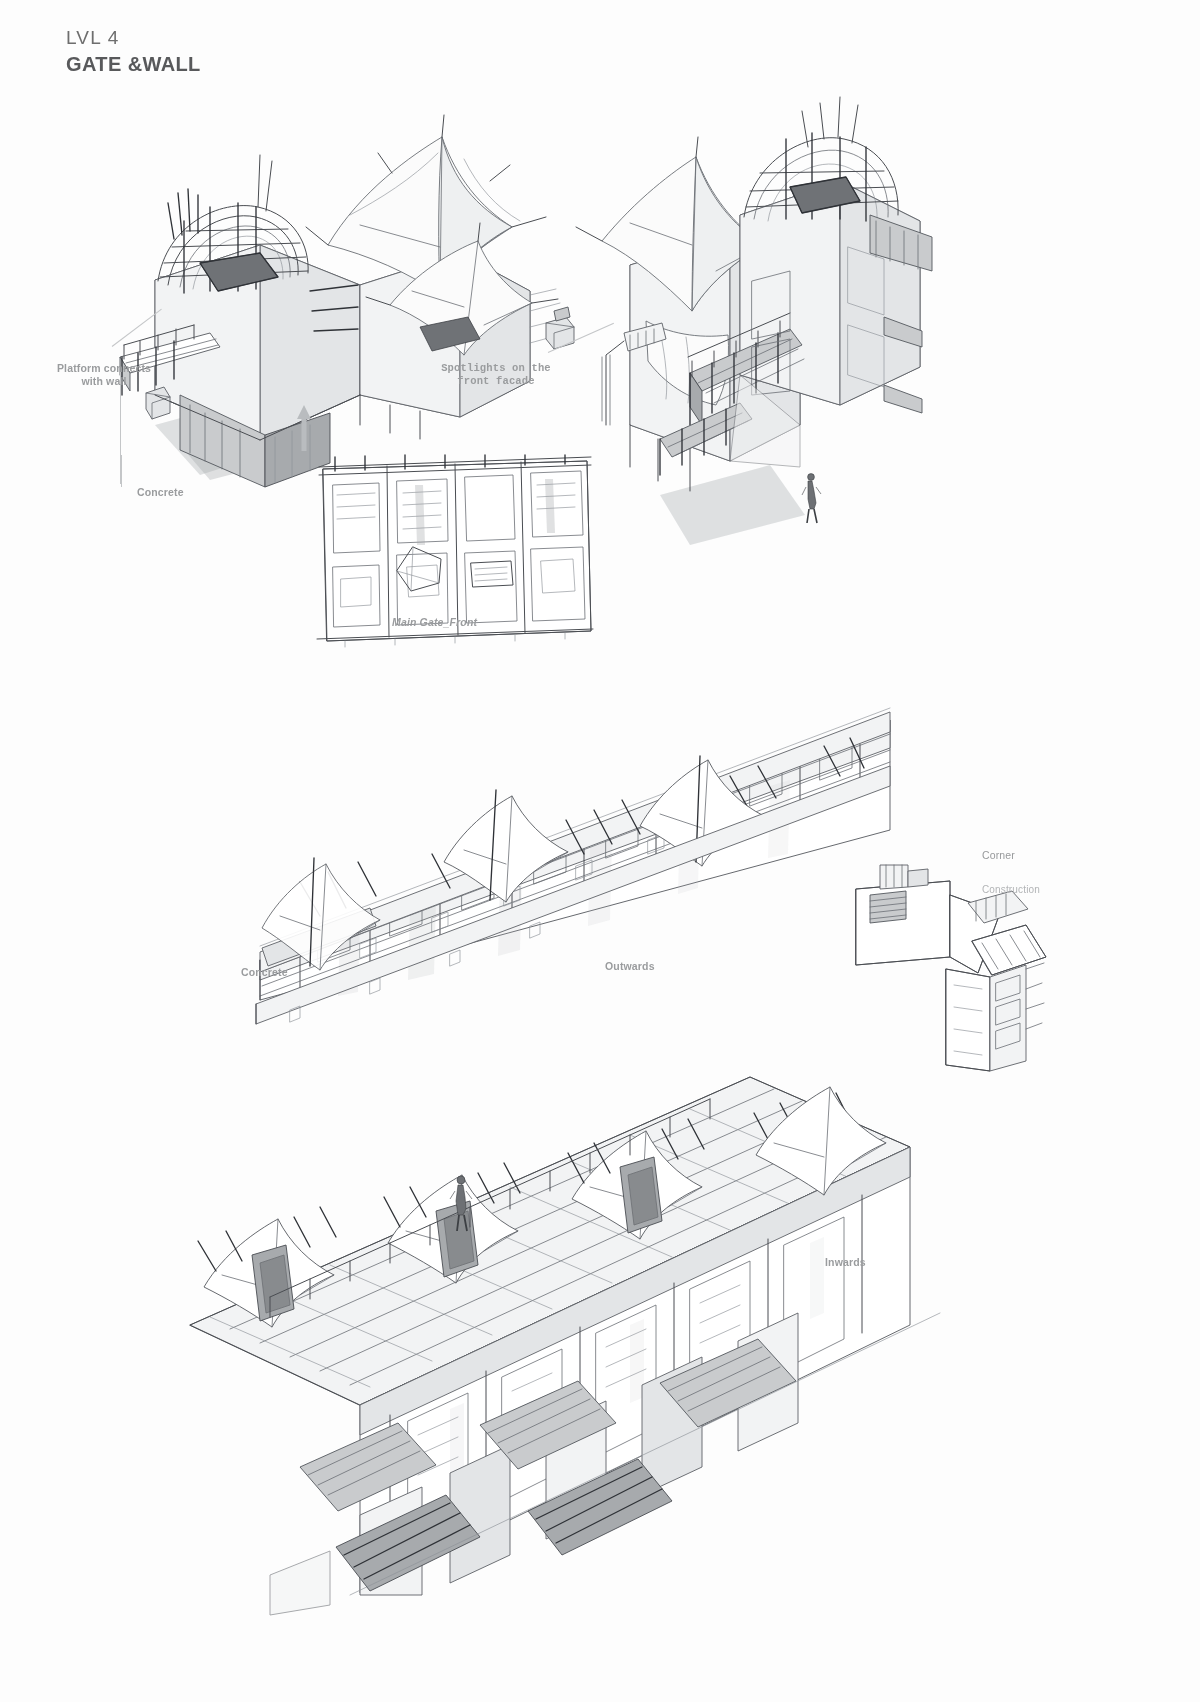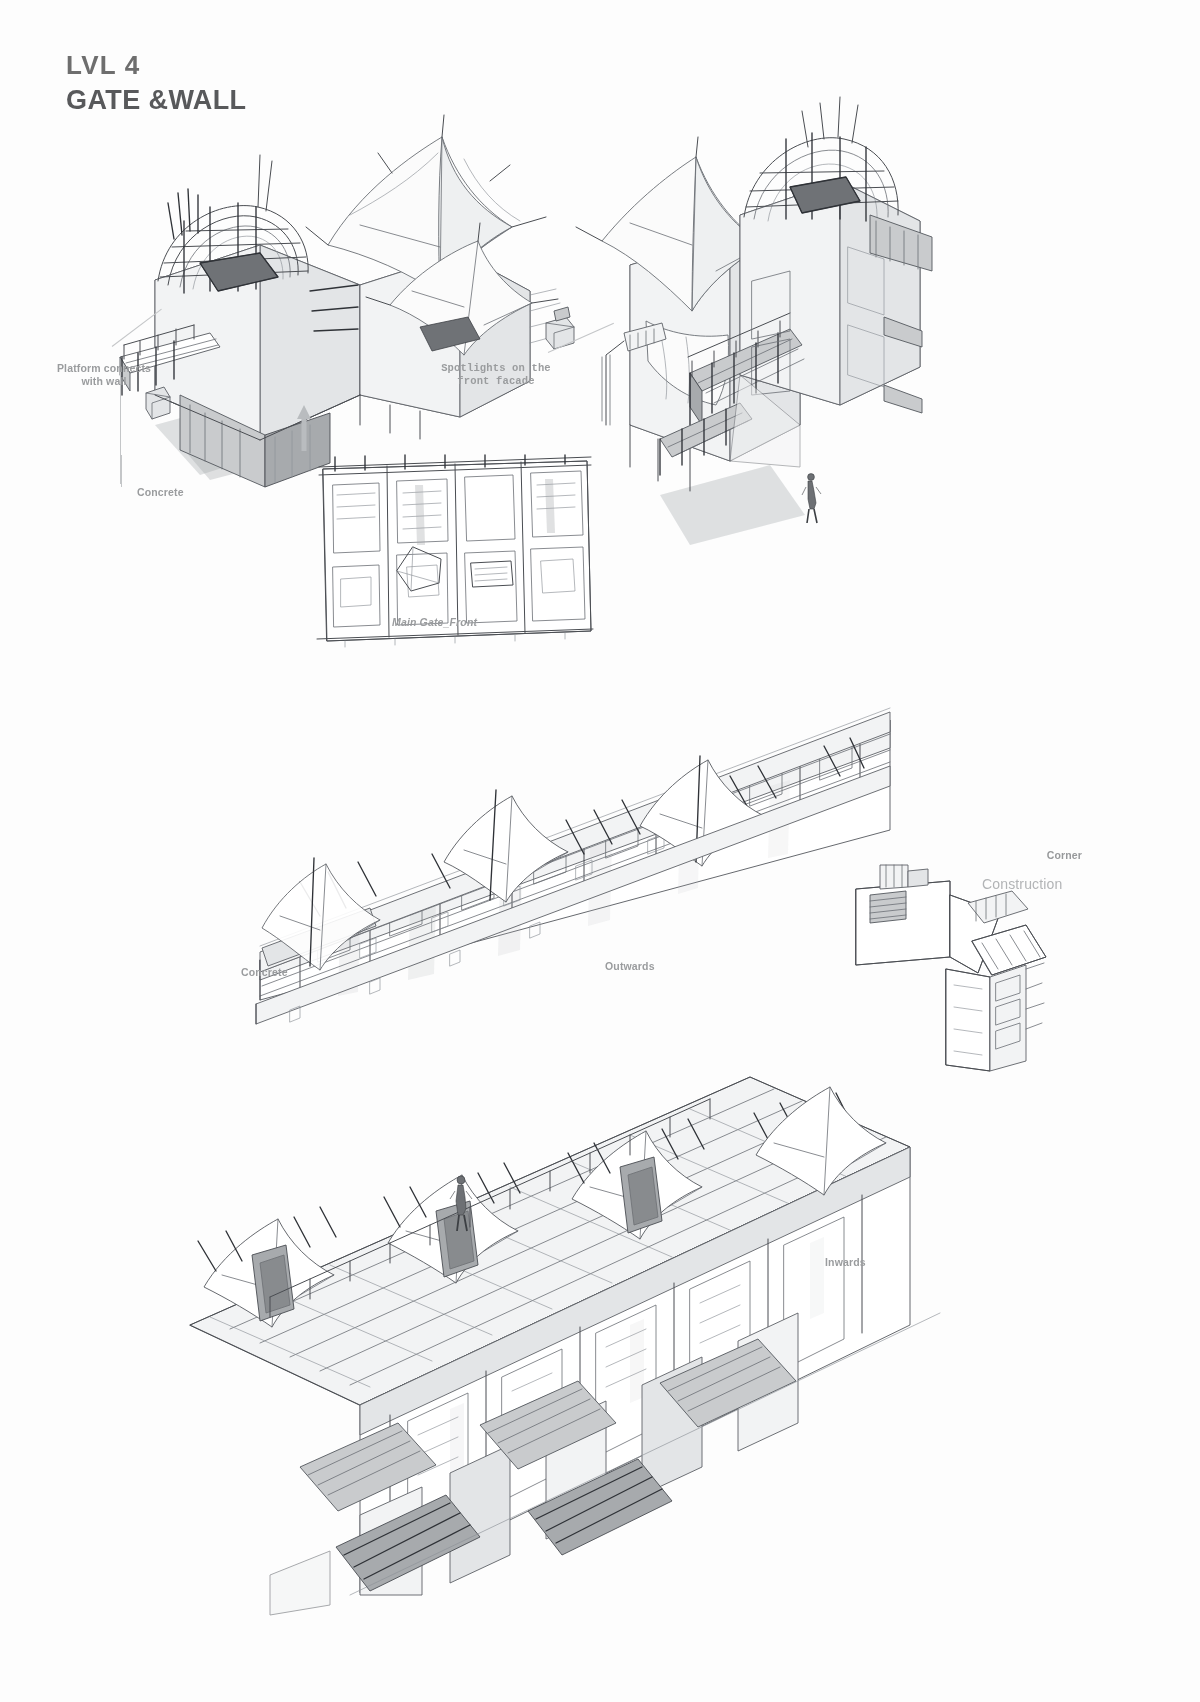--- a/index.html
+++ b/index.html
@@ -6,45 +6,44 @@
   body{
     width:1200px;height:1702px;position:relative;overflow:hidden;
     font-family:"Liberation Sans", sans-serif;
     background:#fdfdfd;
   }
   .sheet{position:absolute;inset:0;}
 
   
   #title-block{position:absolute;left:66px;top:26px;}
   #title-lvl{
-    font-size:26px;letter-spacing:1.2px;color:#6e6e6e;font-weight:700;
+    font-size:19px;letter-spacing:1.2px;color:#6e6e6e;font-weight:400;
     line-height:1.25;
-    margin-top:23px;
   }
   #title-main{
-    font-size:27px;letter-spacing:0.4px;color:#58595b;font-weight:700;
+    font-size:20px;letter-spacing:0.4px;color:#58595b;font-weight:700;
     line-height:1.3;margin-top:1px;
   }
 
   
   .ann{
     position:absolute;color:#9a9c9e;font-weight:700;font-size:10.5px;
     line-height:1.28;letter-spacing:0.15px;white-space:pre-line;
   }
   .ann.center{text-align:center;}
   #ann-platform{left:44px;top:362px;width:120px;text-align:center;}
   #ann-spotlights{left:438px;top:362px;width:116px;text-align:center;font-family:Liberation Mono, monospace;}
   #ann-concrete-top{left:137px;top:486px;}
   #ann-maingate{left:392px;top:616px;font-style:italic;}
   #ann-concrete-mid{left:241px;top:966px;}
   #ann-outwards{left:605px;top:960px;}
   #ann-inwards{left:825px;top:1256px;}
   #ann-corner{left:982px;top:836px;width:100px;}
-  #ann-corner .l1{font-weight:700;color:#97999b;font-size:10.5px;text-align:right;}
-  #ann-corner .l2{font-weight:400;color:#b2b4b6;font-size:14px;}
+  #ann-corner .l1{font-weight:400;color:#97999b;font-size:10.5px;}
+  #ann-corner .l2{font-weight:400;color:#b2b4b6;font-size:10px;margin-top:8px;}
 
   
   .leader{position:absolute;background:#c4c6c8;}
   #leader-platform-diag{left:112px;top:346px;width:62px;height:1px;
      transform:rotate(-37deg);transform-origin:left center;}
   #leader-platform-vert{left:120px;top:372px;width:1px;height:112px;}
   #leader-spot{left:548px;top:352px;width:72px;height:1px;
      transform:rotate(-24deg);transform-origin:left center;}
   #leader-concrete{left:121px;top:455px;width:1px;height:32px;}
 

